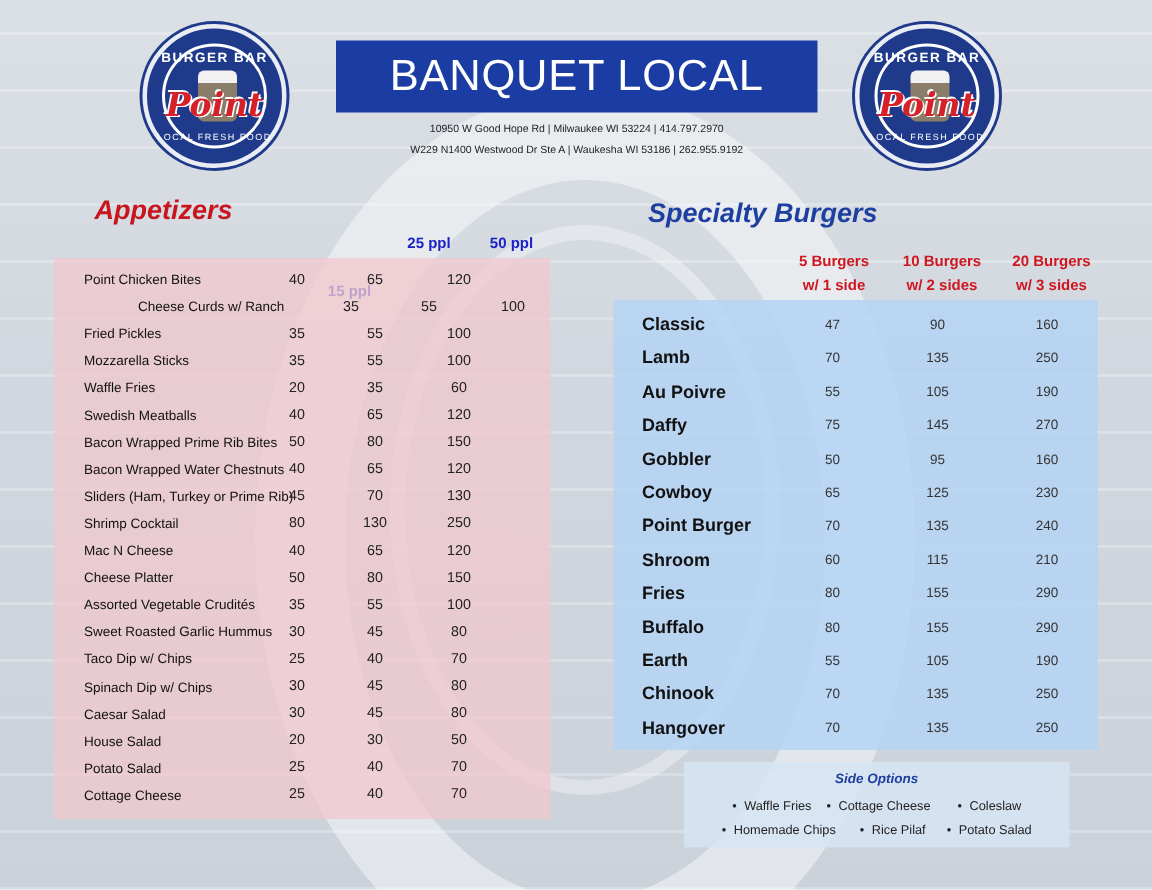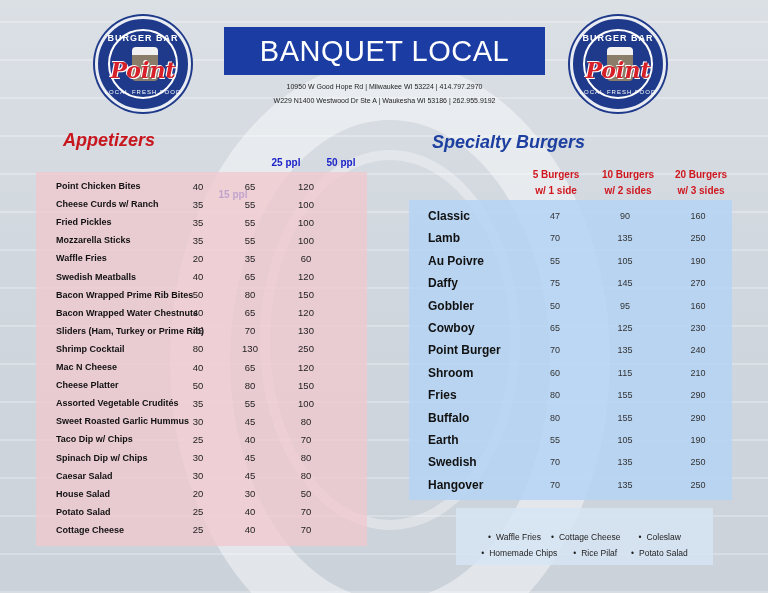--- a/index.html
+++ b/index.html
@@ -72,21 +72,21 @@
       position: absolute; left: 36px; top: 172px; width: 331px; height: 374px;
       background: rgba(240, 200, 206, 0.78);
     }
     .panel-blue {
       position: absolute; left: 409px; top: 200px; width: 323px; height: 300px;
       background: rgba(180, 212, 244, 0.85);
     }
     .row {
       position: absolute; left: 0; right: 0; height: 18px; display: flex; align-items: center;
     }
-    .app-name { position: absolute; left: 20px; font-weight: bold; font-size: 9px; color: #111; }
+    .app-name { position: absolute; left: 20px; font-weight: normal; font-size: 9px; color: #111; }
     .app-val { position: absolute; font-size: 9.5px; color: #222; width: 40px; text-align: center; }
     .burg-name { position: absolute; left: 19px; font-weight: bold; font-size: 12px; color: #111; }
     .burg-val { position: absolute; font-size: 9px; color: #333; width: 40px; text-align: center; }
     .sides-box {
       position: absolute; left: 456px; top: 508px; width: 257px; height: 57px;
       background: rgba(214, 228, 243, 0.85);
     }
     .sides-title {
       position: absolute; left: 0; right: 0; top: 6px; text-align: center;
       font-weight: bold; font-style: italic; color: #1d3fa0; font-size: 9px;
@@ -130,21 +130,21 @@
 <div class="col-head app-head" style="left:261px;">25 ppl</div>
 <div class="col-head app-head" style="left:316px;">50 ppl</div>
 
 <div class="panel-pink" id="app-panel">
     <div class="row" style="top: 5px;">
       <span class="app-name">Point Chicken Bites</span>
       <span class="app-val" style="left: 142px;">40</span>
       <span class="app-val" style="left: 194px;">65</span>
       <span class="app-val" style="left: 250px;">120</span>
     </div>
-    <div class="row" style="top: 23.1px;">
+    <div class="row" style="top: 23.1px; margin-left: 36px;">
       <span class="app-name">Cheese Curds w/ Ranch</span>
       <span class="app-val" style="left: 142px;">35</span>
       <span class="app-val" style="left: 194px;">55</span>
       <span class="app-val" style="left: 250px;">100</span>
     </div>
     <div class="row" style="top: 41.2px;">
       <span class="app-name">Fried Pickles</span>
       <span class="app-val" style="left: 142px;">35</span>
       <span class="app-val" style="left: 194px;">55</span>
       <span class="app-val" style="left: 250px;">100</span>
@@ -328,34 +328,35 @@
       <span class="burg-val" style="left: 196px;">155</span>
       <span class="burg-val" style="left: 269px;">290</span>
     </div>
     <div class="row" style="top: 231px;">
       <span class="burg-name">Earth</span>
       <span class="burg-val" style="left: 126px;">55</span>
       <span class="burg-val" style="left: 196px;">105</span>
       <span class="burg-val" style="left: 269px;">190</span>
     </div>
     <div class="row" style="top: 253.4px;">
-      <span class="burg-name">Swedish</span>
+      <span class="burg-name">Chinook</span>
       <span class="burg-val" style="left: 126px;">70</span>
       <span class="burg-val" style="left: 196px;">135</span>
       <span class="burg-val" style="left: 269px;">250</span>
     </div>
     <div class="row" style="top: 275.8px;">
       <span class="burg-name">Hangover</span>
       <span class="burg-val" style="left: 126px;">70</span>
       <span class="burg-val" style="left: 196px;">135</span>
       <span class="burg-val" style="left: 269px;">250</span>
     </div>
   </div>
 
 <div class="sides-box">
+  <div class="sides-title">Side Options</div>
   <div class="side-line" style="top:24px;">
     <span class="side-item">Waffle Fries</span>
     <span class="side-item">Cottage Cheese</span>
     <span class="side-item" style="margin-left:8px;">Coleslaw</span>
   </div>
   <div class="side-line" style="top:40px;">
     <span class="side-item">Homemade Chips</span>
     <span class="side-item" style="margin-left:6px;">Rice Pilaf</span>
     <span class="side-item" style="margin-left:4px;">Potato Salad</span>
   </div>

